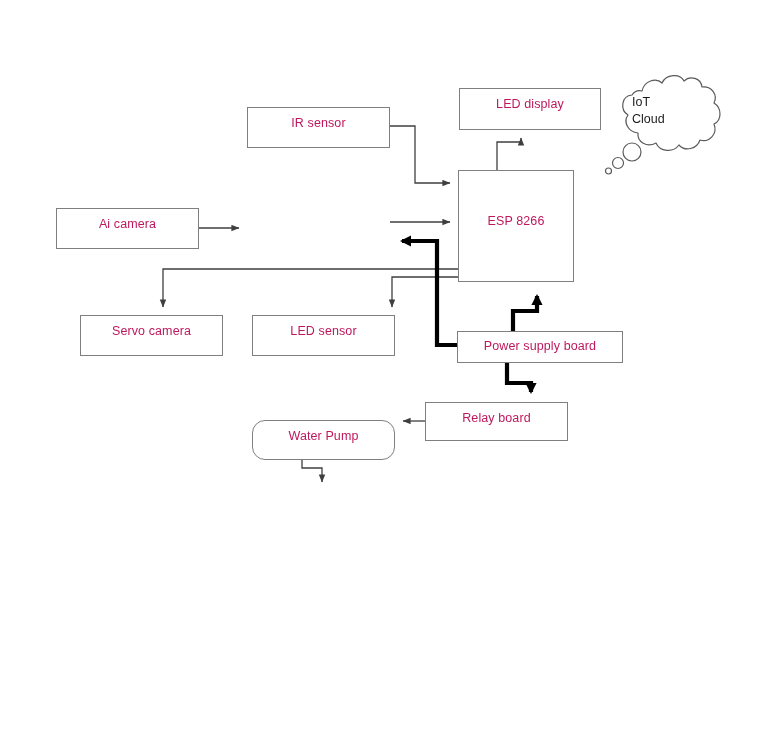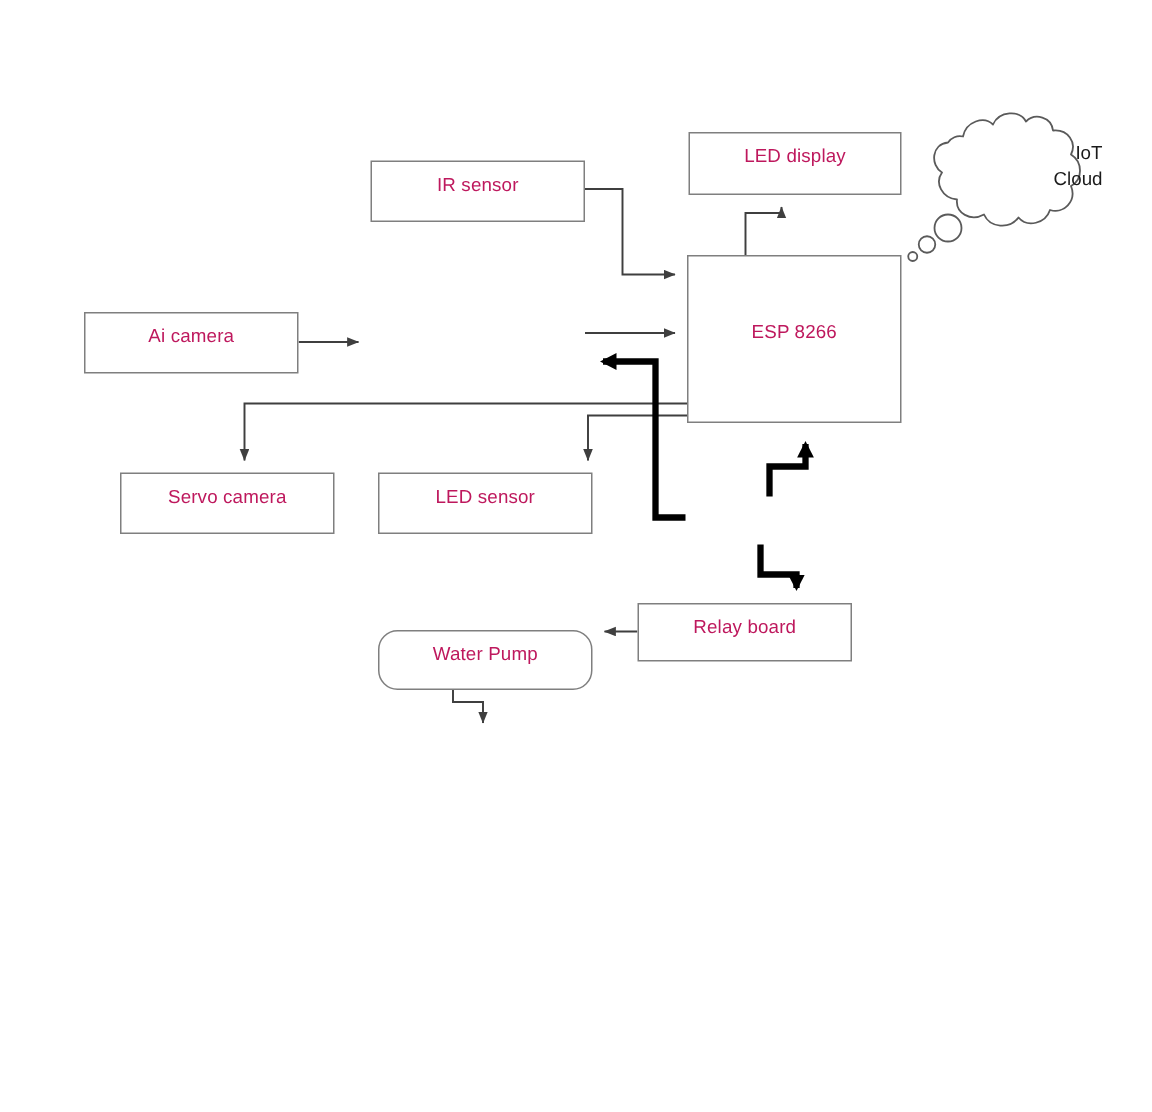--- a/index.html
+++ b/index.html
@@ -55,23 +55,22 @@
     z-index: 2;
   }
   .cloud-text {
     position: absolute;
     left: 28px;
     top: 26px;
     width: 62px;
     font-size: 12.5px;
     line-height: 1.35;
     color: #1a1a1a;
-    text-align: right;
+    text-align: left;
     white-space: pre-line;
-    margin-left: 41px;
   }
 </style>
 </head>
 <body>
 
 <div id="diagram-canvas">
 
   <svg id="edge-layer" viewBox="0 0 768 741" width="768" height="741" xmlns="http://www.w3.org/2000/svg">
     <defs>
       <marker id="arrow-thin" markerWidth="9" markerHeight="9" refX="7.6" refY="3.2" orient="auto" markerUnits="userSpaceOnUse">
@@ -115,32 +114,35 @@
 
   <div class="node" style="left:459px; top:88px; width:142px; height:42px;">
     <span class="node-label">LED display</span>
   </div>
 
   <div class="node" style="left:56px; top:208px; width:143px; height:41px;padding-left:33px;">
     <span class="node-label">Ai camera</span>
   </div>
 
 
-  <div class="node" style="left:458px; top:170px; width:143px; height:112px;">
+  <div class="node" style="left:458px; top:170px; width:116px; height:112px;">
     <span class="node-label" style="top:44px;">ESP 8266</span>
   </div>
 
   <div class="node" style="left:80px; top:315px; width:143px; height:41px;">
     <span class="node-label">Servo camera</span>
   </div>
 
   <div class="node" style="left:252px; top:315px; width:143px; height:41px;">
     <span class="node-label">LED sensor</span>
   </div>
 
+  <div class="node mid" style="left:457px; top:331px; width:166px; height:32px;">
+    <span class="node-label">Power supply board</span>
+  </div>
 
   <div class="node" style="left:425px; top:402px; width:143px; height:39px;">
     <span class="node-label">Relay board</span>
   </div>
 
   <div class="node" style="left:252px; top:420px; width:143px; height:40px;border-radius:13px;">
     <span class="node-label">Water Pump</span>
   </div>
 
 

